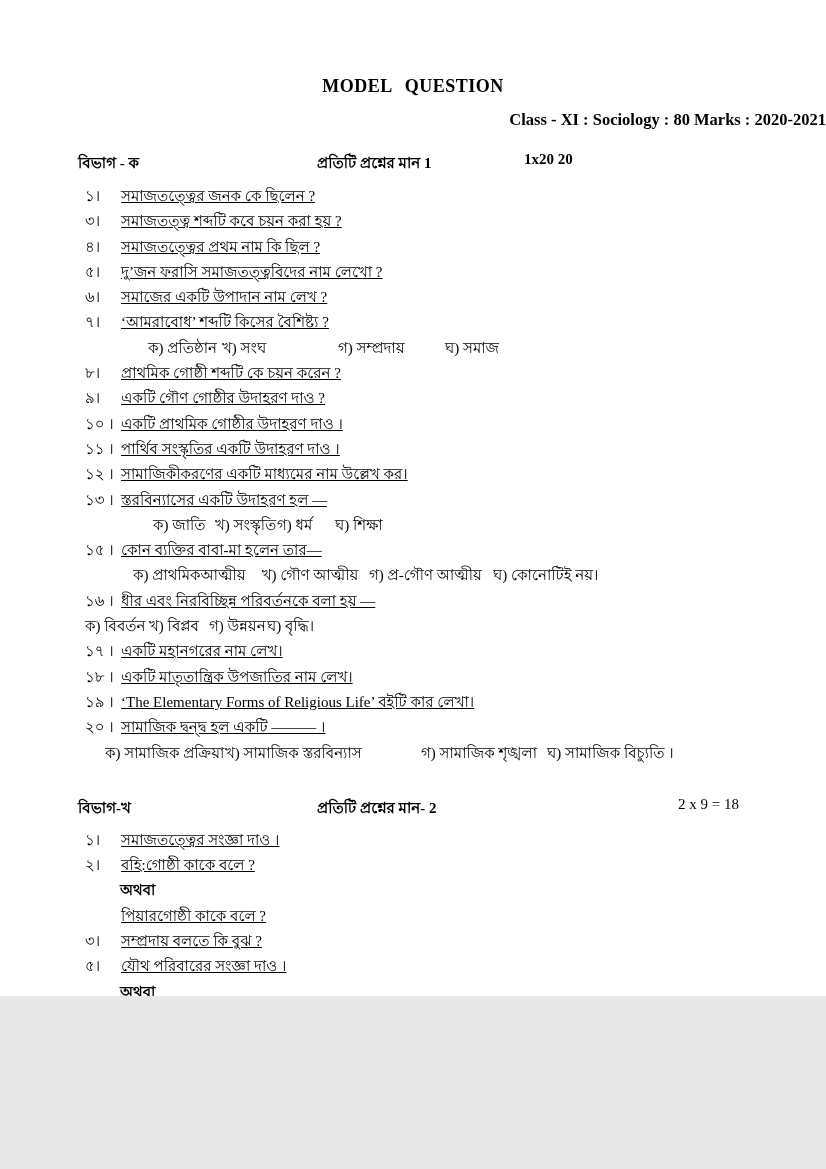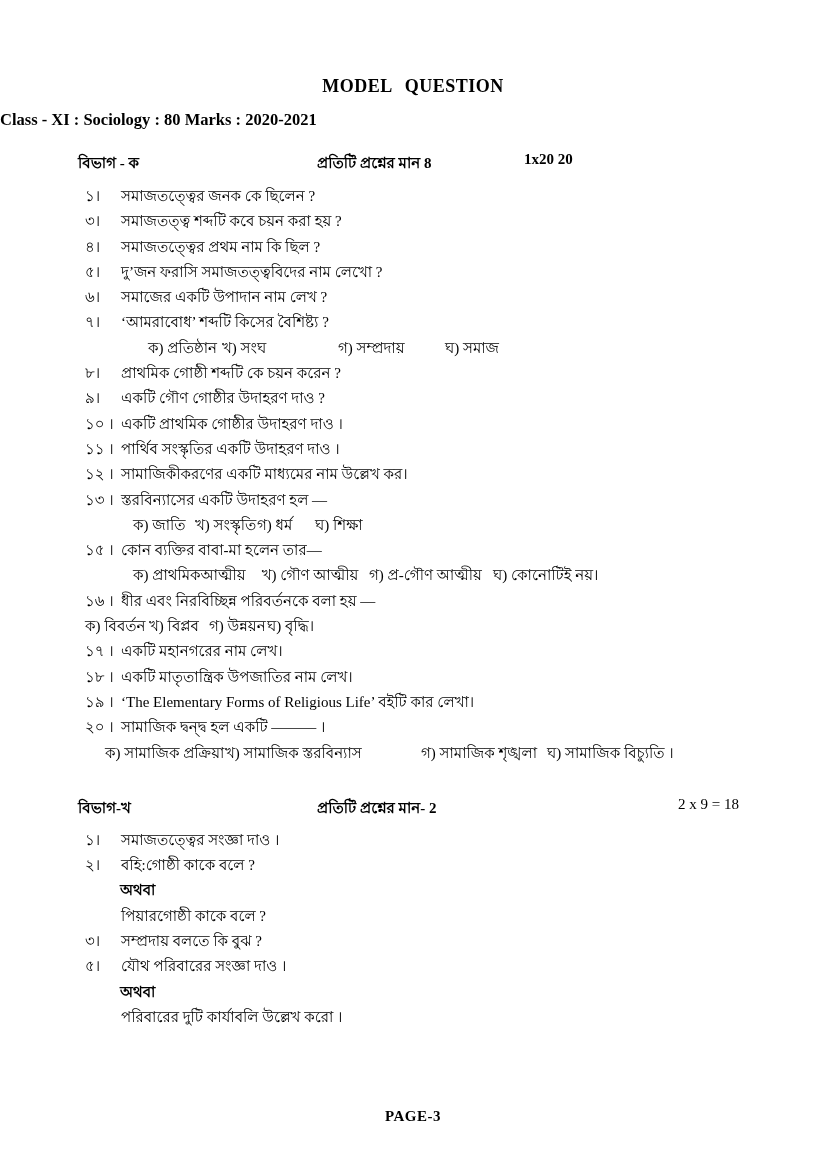--- a/index.html
+++ b/index.html
@@ -1,36 +1,36 @@
 <!DOCTYPE html>
 <html lang="bn"><head>
 <meta charset="utf-8">
 <style>
   html,body{margin:0;padding:0;background:#e8e8e8;}
   .page{
     position:relative;
-    width:826px;height:1169px;
+    width:826px;height:996px;
     margin:0 auto;
     background:#ffffff;
     color:#000000;
     font-family:"Liberation Serif","DejaVu Serif",serif;
     font-size:15px;
     overflow:hidden;
   }
   .title{
     margin-top:76px;
     text-align:center;
     font-weight:bold;
     font-size:18px;
     letter-spacing:0.5px;
     word-spacing:8px;
   }
   .subtitle{
     margin-top:13px;
-    text-align:left;
+    text-align:right;
     font-weight:bold;
     font-size:16.5px;
   }
   .sec-header{
     position:relative;
     height:25px;
     font-weight:bold;
   }
   .sec-header-a{margin-top:21px;}
   .sec-header-b{margin-top:30px;}
@@ -39,27 +39,27 @@
   .sec-total-a{position:absolute;left:524px;white-space:nowrap;}
   .sec-total-b{position:absolute;left:678px;white-space:nowrap;font-weight:normal;}
   .q-block-a{margin-top:8px;}
   .q-block-b{margin-top:7px;}
   .row{
     line-height:25.3px;
     white-space:nowrap;
     padding-left:85px;
   }
   .q-no{display:inline-block;min-width:36px;}
-  .q-text{display:inline;}
+  .q-text{display:inline;text-decoration:underline;}
   .opt-row .opt{display:inline-block;}
   .opt-q7{padding-left:148px;}
   .opt-q7 .opt:nth-child(1){min-width:74px;}
   .opt-q7 .opt:nth-child(2){min-width:116px;}
   .opt-q7 .opt:nth-child(3){min-width:107px;}
-  .opt-q13{padding-left:133px;}
+  .opt-q13{padding-left:133px;margin-left:20px;}
   .opt-q13 .opt:nth-child(1){min-width:62px;}
   .opt-q13 .opt:nth-child(2){min-width:62px;}
   .opt-q13 .opt:nth-child(3){min-width:58px;}
   .opt-q15{padding-left:133px;}
   .opt-q15 .opt:nth-child(1){min-width:118px;}
   .opt-q15 .opt:nth-child(2){min-width:118px;text-align:center;}
   .opt-q15 .opt:nth-child(3){min-width:124px;}
   .opt-q16{}
   .opt-q16 .opt:nth-child(1){min-width:64px;}
   .opt-q16 .opt:nth-child(2){min-width:60px;}
@@ -83,21 +83,21 @@
 </head>
 <body>
 
 <div class="page">
 
   <div class="title">MODEL  QUESTION</div>
   <div class="subtitle">Class - XI : Sociology : 80 Marks : 2020-2021</div>
 
   <div class="sec-header sec-header-a">
     <span class="sec-name">বিভাগ - ক</span>
-    <span class="sec-marks">প্রতিটি প্রশ্নের মান 8</span>
+    <span class="sec-marks">প্রতিটি প্রশ্নের মান 1</span>
     <span class="sec-total-a">1x20 20</span>
   </div>
 
   <div class="q-block-a">
     <div class="row">
       <span class="q-no">১।</span><span class="q-text">সমাজতত্ত্বের জনক কে ছিলেন ?</span>
     </div>
     <div class="row">
       <span class="q-no">৩।</span><span class="q-text">সমাজতত্ত্ব শব্দটি কবে চয়ন করা হয় ?</span>
     </div>

